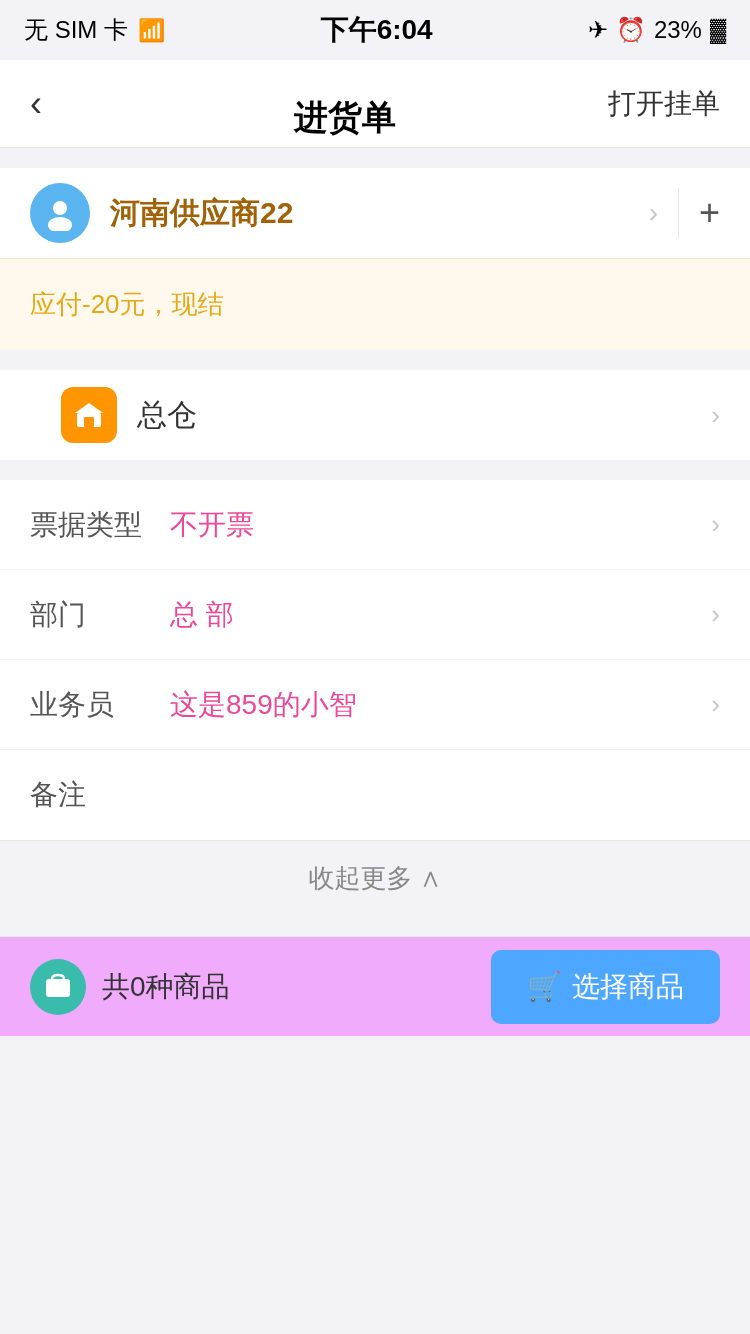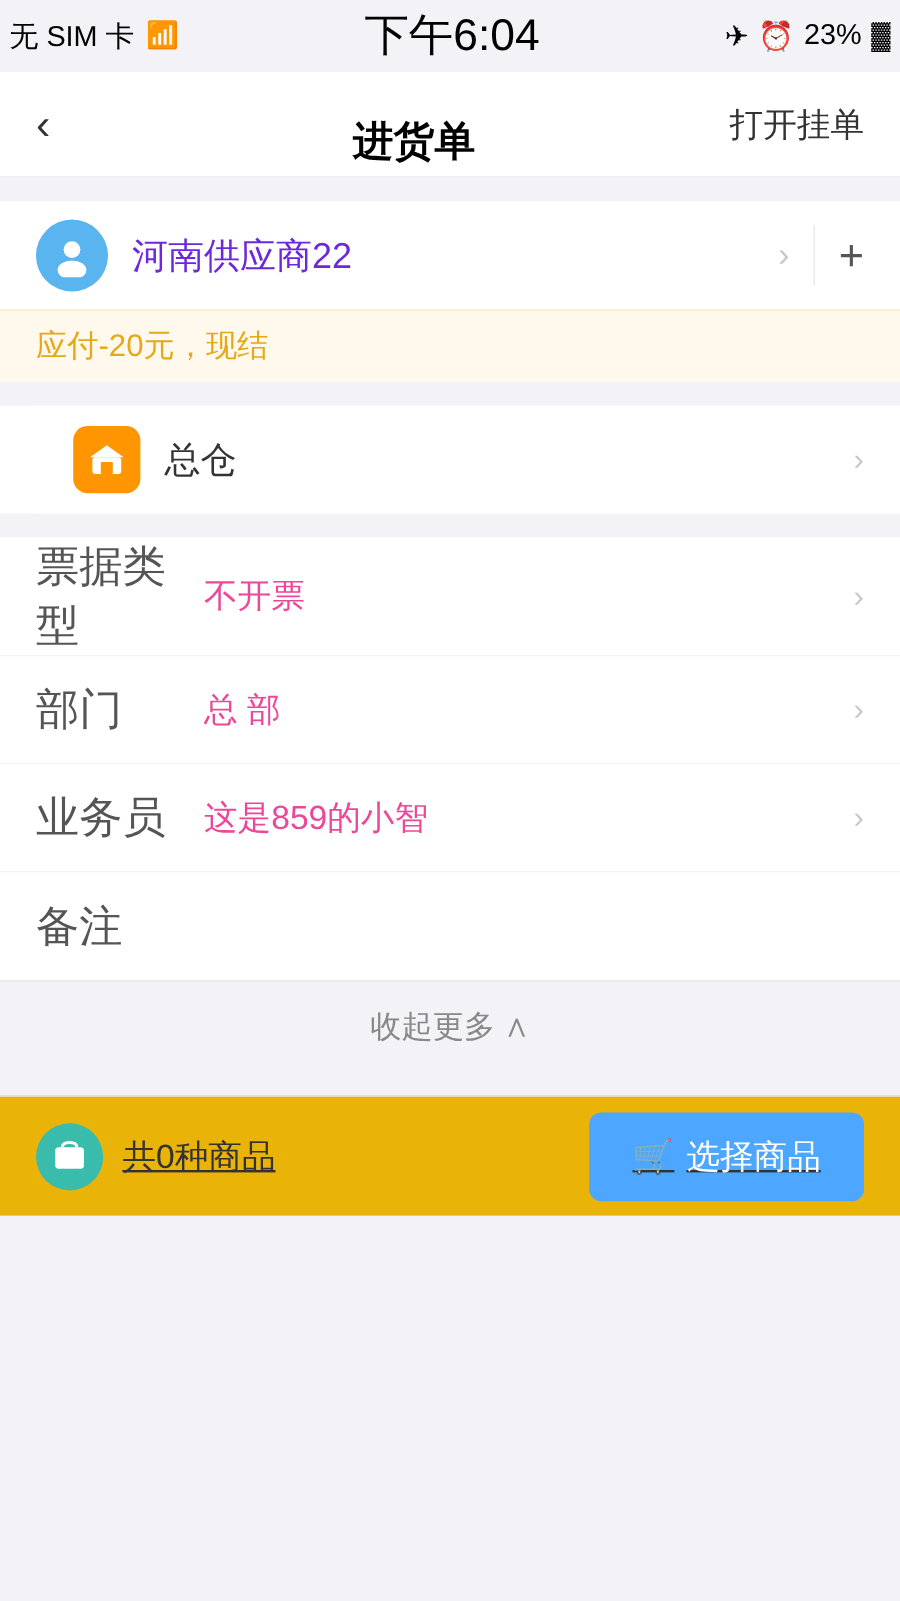--- a/index.html
+++ b/index.html
@@ -14,26 +14,26 @@
     }
 
     
     .status-bar {
       width: 100%;
       height: 60px;
       background: #f2f2f7;
       display: flex;
       align-items: center;
       justify-content: space-between;
-      padding: 0 8px;
+      padding: 0 24px;
       font-size: 24px;
       color: #000;
     }
     .status-left { display: flex; align-items: center; gap: 10px; }
-    .status-center { font-size: 37px; font-weight: 400; }
+    .status-center { font-size: 28px; font-weight: 700; }
     .status-right { display: flex; align-items: center; gap: 8px; font-size: 24px; }
     .wifi-icon::before { content: "📶"; font-size: 22px; }
     .battery-icon { font-size: 22px; }
 
     
     .nav-bar {
       width: 100%;
       height: 88px;
       background: #fff;
       display: flex;
@@ -92,21 +92,22 @@
       display: flex;
       align-items: center;
       justify-content: center;
       margin-right: 20px;
       flex-shrink: 0;
     }
     .supplier-avatar svg { width: 36px; height: 36px; }
     .supplier-name {
       flex: 1;
       font-size: 30px;
-      color: #6d28d9;
+      color: #a16207;
+      font-weight: bold;
     }
     .chevron-icon {
       font-size: 28px;
       color: #c7c7cc;
       margin-right: 0;
     }
     .supplier-divider {
       width: 1px;
       height: 50px;
       background: #e5e5ea;
@@ -114,39 +115,39 @@
     }
     .add-icon {
       font-size: 36px;
       color: #555;
       cursor: pointer;
     }
 
     
     .notice-banner {
       background: #fff9ed;
-      padding: 12px 30px;
+      padding: 28px 30px;
       font-size: 26px;
       color: #e6a817;
       border-top: 1px solid #f5e5c0;
     }
 
     
     .row-item {
       display: flex;
       align-items: center;
       padding: 0 30px;
       min-height: 90px;
       background: #fff;
       border-bottom: 1px solid #f0f0f0;
       cursor: pointer;
     }
     .row-item:last-child { border-bottom: none; gap: 40px; }
     .row-label {
-      font-size: 36px;
+      font-size: 28px;
       color: #555;
       width: 140px;
       flex-shrink: 0;
     }
     .row-value {
       flex: 1;
       font-size: 28px;
       color: #ec4899;
     }
     .row-placeholder {
@@ -197,24 +198,23 @@
       border-top: 1px solid #e5e5ea;
     }
 
     
     .bottom-bar {
       display: flex;
       align-items: center;
       justify-content: space-between;
       padding: 0 30px;
       height: 100px;
-      background: #eab308;
+      background: #f0abfc;
       border-top: 1px solid #e5e5ea;
       margin-top: 20px;
-      text-decoration: underline;
     }
     .product-count-icon {
       width: 56px;
       height: 56px;
       border-radius: 50%;
       background: #3abcac;
       display: flex;
       align-items: center;
       justify-content: center;
       margin-right: 16px;

